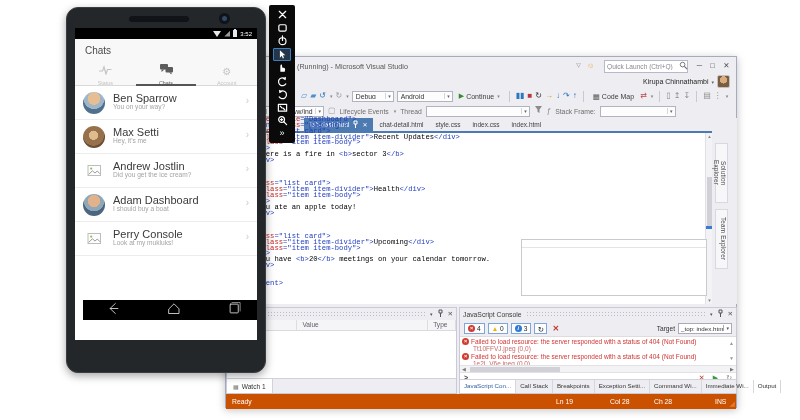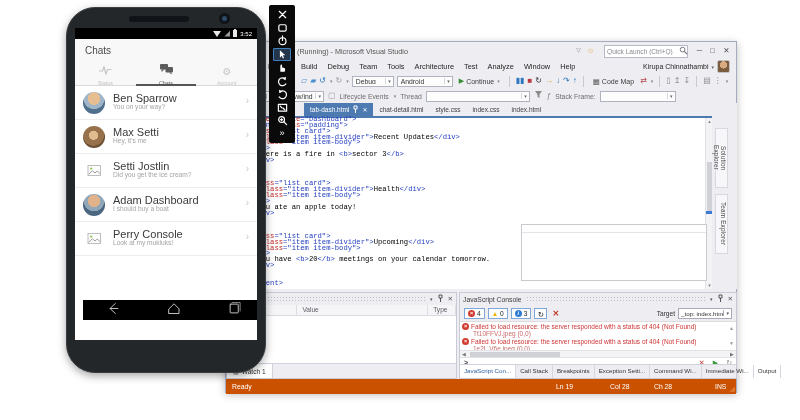--- a/index.html
+++ b/index.html
@@ -1,21 +1,21 @@
 <!DOCTYPE html>
 <html><head>
 <meta charset="utf-8">
 <style>
   html,body{margin:0;padding:0;width:800px;height:420px;overflow:hidden;background:#fff;
     font-family:"Liberation Sans",sans-serif;-webkit-font-smoothing:antialiased;}
   #canvas{position:relative;width:800px;height:420px;background:#fff;}
   .abs{position:absolute;}
 
   
-  #vswin{left:225px;top:41px;width:512px;height:352px;background:#eeeef2;border:1px solid #a6aabf;
+  #vswin{left:225px;top:56px;width:512px;height:352px;background:#eeeef2;border:1px solid #a6aabf;
     box-shadow:0 2px 8px rgba(0,0,0,.25);box-sizing:border-box;font-size:7.5px;color:#3c3c3c;z-index:1;}
   .row{position:absolute;left:0;width:100%;}
   #titlebar{top:0;height:18px;}
   #vs-title{position:absolute;left:71px;top:5px;color:#555;font-size:7.2px;white-space:nowrap;}
   #quickbox{position:absolute;left:378px;top:3px;width:82px;height:11px;border:1px solid #b6b9c8;background:#fff;display:flex;align-items:center;}
   #quickbox input{border:0;outline:0;width:70px;font-size:6.6px;color:#888;background:transparent;padding:0 2px;font-family:"Liberation Sans",sans-serif;}
   .winbtn{position:absolute;top:4px;font-size:7.5px;color:#4a4a4a;width:11px;text-align:center;cursor:default;}
   #menubar{top:18px;height:13px;display:flex;align-items:center;}
   #menu-items{display:flex;margin-left:37px;}
   .mi{padding:1px 5px;color:#1e1e1e;font-size:7.4px;white-space:nowrap;}
@@ -106,21 +106,21 @@
   #statusbar span{position:absolute;top:4px;}
 
   
   #emustrip{left:269px;top:5px;width:26px;height:138px;background:#0a0a0a;border-radius:2px;z-index:30;
     display:flex;flex-direction:column;align-items:center;justify-content:space-around;padding:3px 0;box-sizing:border-box;}
   .eicon{width:18px;height:12px;display:flex;align-items:center;justify-content:center;}
   .eicon.sel{background:#24374a;border:1px solid #3f7fbf;border-radius:1px;box-sizing:border-box;width:18px;height:13px;}
   .eicon .more{color:#fff;font-size:9px;line-height:9px;}
 
   
-  #phone{left:66px;top:7px;width:200px;height:366px;background:#24272a;border:1px solid #3a3e42;border-radius:29px;
+  #phone{left:66px;top:7px;width:200px;height:366px;background:#24272a;border:1px solid #3a3e42;border-radius:12px;
     box-shadow:0 3px 9px rgba(0,0,0,.35);z-index:20;box-sizing:border-box;}
   #speaker{position:absolute;left:62px;top:8px;width:60px;height:6px;border-radius:3px;background:#101317;}
   #fcam{position:absolute;left:152px;top:5px;width:11px;height:11px;border-radius:50%;background:#101317;}
   #fcam i{position:absolute;left:3px;top:3px;width:5px;height:5px;border-radius:50%;background:#2e4a66;}
   #pscreen{position:absolute;left:8px;top:20px;width:182px;height:312px;background:#fff;overflow:hidden;}
   #pstatus{position:absolute;top:0;left:0;width:100%;height:11px;background:#000;display:flex;align-items:center;justify-content:flex-end;gap:3px;padding:0 5px;box-sizing:border-box;}
   #ptime{color:#fff;font-size:6px;}
   .wifi{width:0;height:0;border-left:4px solid transparent;border-right:4px solid transparent;border-top:6px solid #e8e8e8;}
   .sig{width:6px;height:6px;background:#9a9a9a;clip-path:polygon(100% 0,100% 100%,0 100%);}
   .batt{width:4px;height:7px;background:#e8e8e8;position:relative;}
@@ -163,32 +163,20 @@
               <circle cx="4" cy="4" r="2.6" stroke="#6a6a72" fill="none"></circle>
               <path d="M6 6 L9 9" stroke="#6a6a72" stroke-width="1.2"></path>
             </svg></span>
       </span>
       <span class="winbtn" style="left:468px;">─</span>
       <span class="winbtn" style="left:481px;">□</span>
       <span class="winbtn" style="left:495px;">✕</span>
     </div>
 
     <div id="menubar" class="row">
-      <div id="menu-items">
-          <span class="mi">Project</span>
-          <span class="mi">Build</span>
-          <span class="mi">Debug</span>
-          <span class="mi">Team</span>
-          <span class="mi">Tools</span>
-          <span class="mi">Architecture</span>
-          <span class="mi">Test</span>
-          <span class="mi">Analyze</span>
-          <span class="mi">Window</span>
-          <span class="mi">Help</span>
-        </div>
       <div id="userarea">
         <span id="username">Kirupa Chinnathambi</span>
         <span style="font-size:5px;color:#666;">▾</span>
         <span id="useravatar"></span>
       </div>
     </div>
 
     <div id="tb1" class="row">
       <div id="tb1-items">
           <span class="tbi" style="color: rgb(79, 143, 208);">▱</span>
@@ -520,21 +508,21 @@
             <span class="cchev">›</span>
           </div>
           <div class="chat">
             <span class="ph-broken">
               <svg width="15" height="13" viewBox="0 0 15 13">
                 <rect x="1" y="1.5" width="12.5" height="10" fill="#fdfdfd" stroke="#bdbdbd"></rect>
                 <circle cx="4.2" cy="4.6" r="1.1" fill="#8bc34a"></circle>
                 <path d="M1.6 10.4 L5.4 6.8 L8 9 L10.3 7 L13 9.8" stroke="#9e9e9e" fill="none"></path>
               </svg>
             </span>
-            <span class="cname">Setti Jostlin</span>
+            <span class="cname">Andrew Jostlin</span>
             <span class="cmsg">Did you get the ice cream?</span>
             <span class="cchev">›</span>
           </div>
           <div class="chat">
             <span class="ph-av av-adam"></span>
             <span class="cname">Adam Dashboard</span>
             <span class="cmsg">I should buy a boat</span>
             <span class="cchev">›</span>
           </div>
           <div class="chat">

